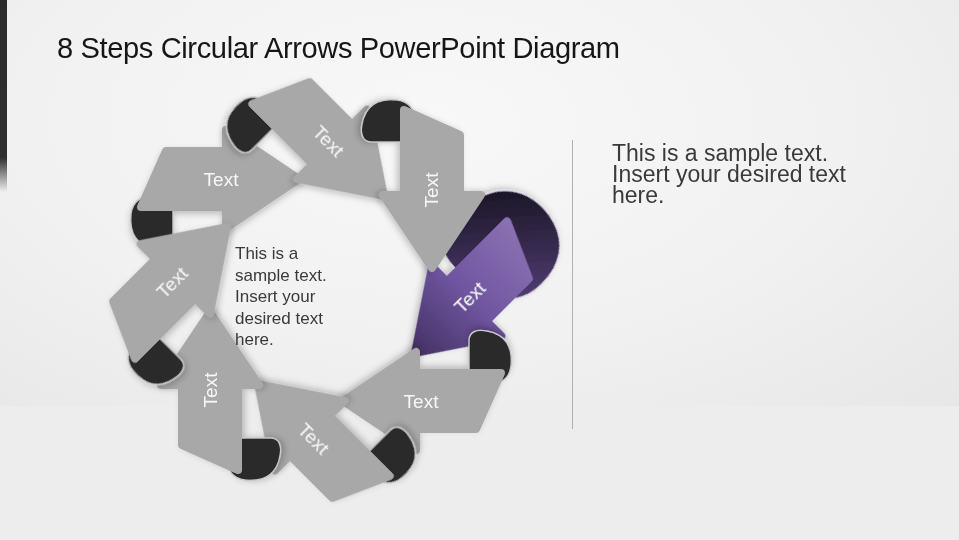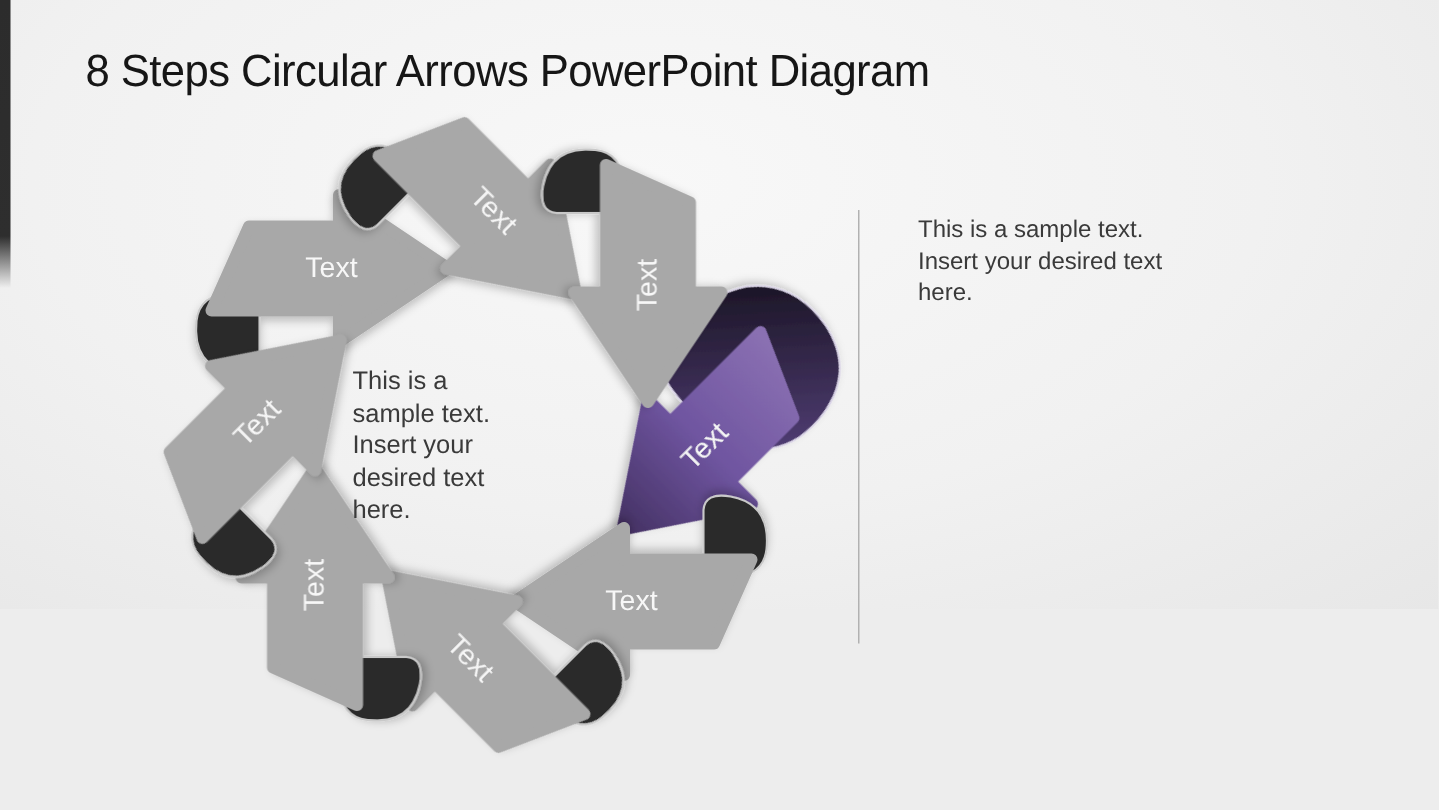--- a/index.html
+++ b/index.html
@@ -27,21 +27,21 @@
     position:absolute;left:235px;top:243px;width:170px;
     font-size:17px;line-height:21.5px;color:#3a3a3a;
     text-align:left;white-space:pre-line;
   }
   .divider{
     position:absolute;left:572px;top:140px;width:1px;height:289px;
     background:#b1b1b1;
   }
   .side-text{
     position:absolute;left:612px;top:143px;width:260px;
-    font-size:16px;line-height:21px;color:#3a3a3a;
+    font-size:23px;line-height:21px;color:#3a3a3a;
     text-align:left;white-space:pre-line;
   }
 </style>
 </head>
 <body>
 
 <div class="slide">
 
   <div class="edge-strip"></div>
 

